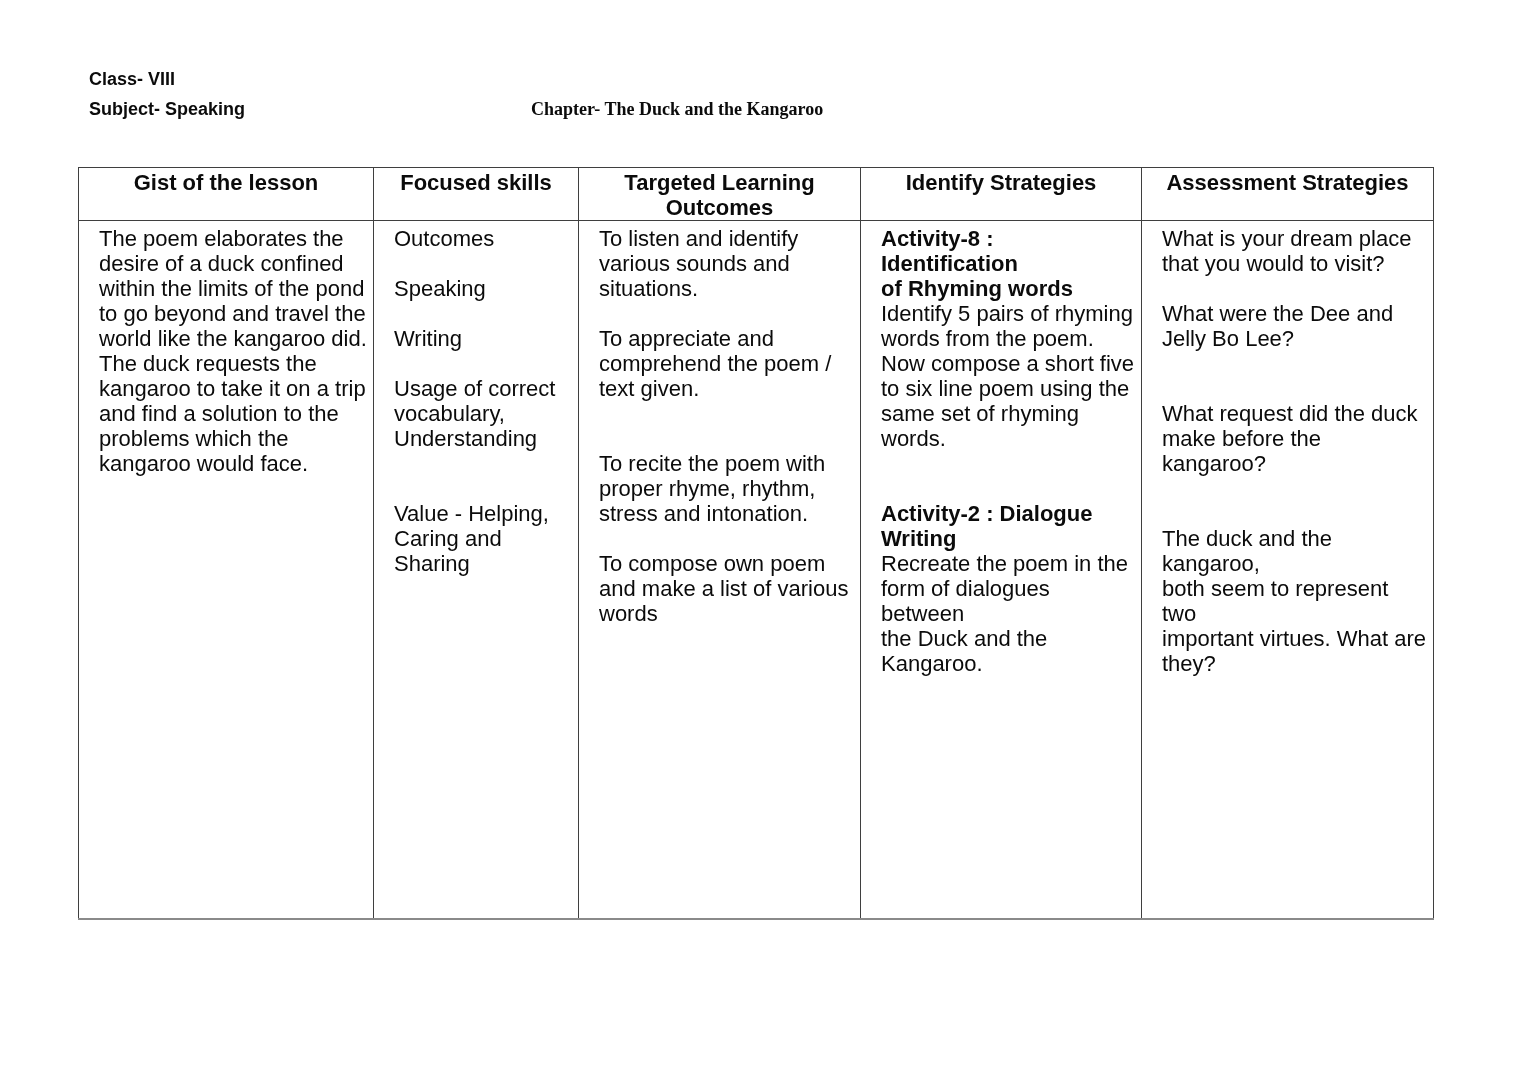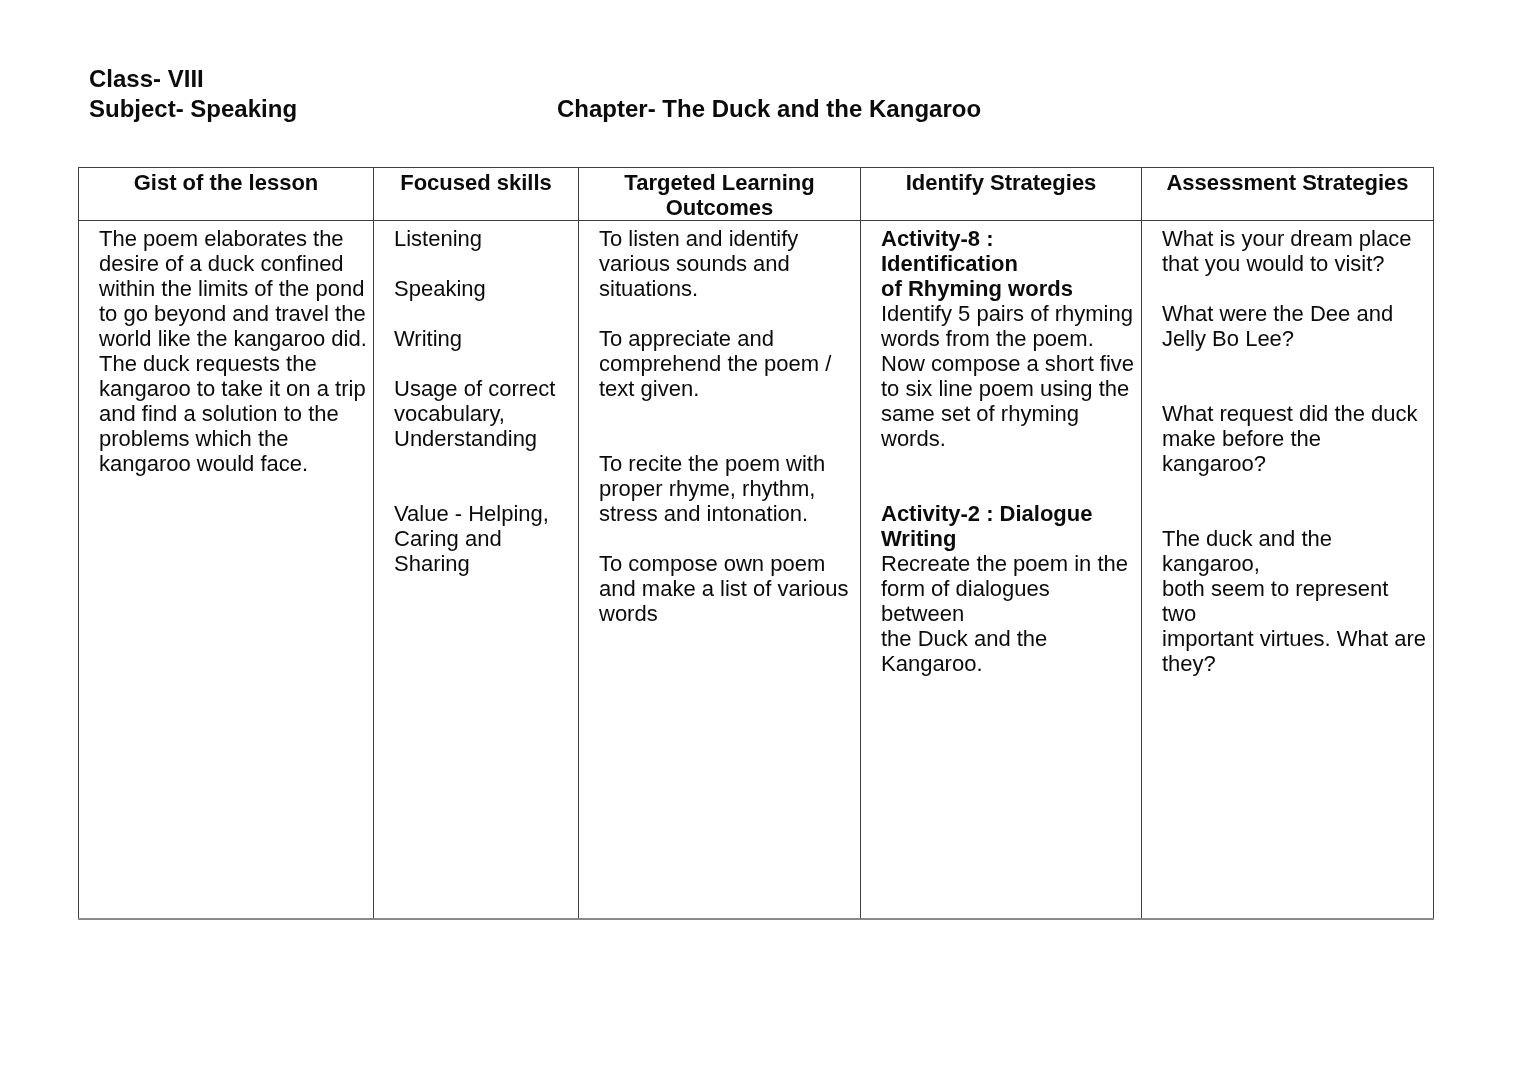--- a/index.html
+++ b/index.html
@@ -8,26 +8,26 @@
     background: #ffffff;
     width: 1536px;
     height: 1087px;
     overflow: hidden;
     font-family: "Liberation Sans", "DejaVu Sans", sans-serif;
     color: #0b0b0b;
   }
   .doc-header {
     margin: 64px 12px 0 89px;
     font-weight: bold;
-    font-size: 24px;
+    font-size: 18px;
     line-height: 30px;
   }
   .hline { white-space: nowrap; }
   .row2 { position: relative; width: 1400px; }
-  .chapter { position: absolute; left: 468px; top: 0; }
+  .chapter { position: absolute; left: 442px; top: 0; font-family: Liberation Serif, serif; }
 
   table.lesson-table {
     border-collapse: collapse;
     table-layout: fixed;
     width: 1355px;
     margin: 43px 0 0 78px;
   }
   .lesson-table th, .lesson-table td {
     border: 1px solid #3f3f3f;
     font-size: 22px;
@@ -91,21 +91,21 @@
 within the limits of the pond
 to go beyond and travel the
 world like the kangaroo did.
 The duck requests the
 kangaroo to take it on a trip
 and find a solution to the
 problems which the
 kangaroo would face.</div>
       </td>
       <td>
-        <div class="blk">Listening</div>
+        <div class="blk">Outcomes</div>
         <div class="blk gap1">Speaking</div>
         <div class="blk gap1">Writing</div>
         <div class="blk gap1">Usage of correct
 vocabulary,
 Understanding</div>
         <div class="blk gap2">Value - Helping,
 Caring and
 Sharing</div>
       </td>
       <td>

